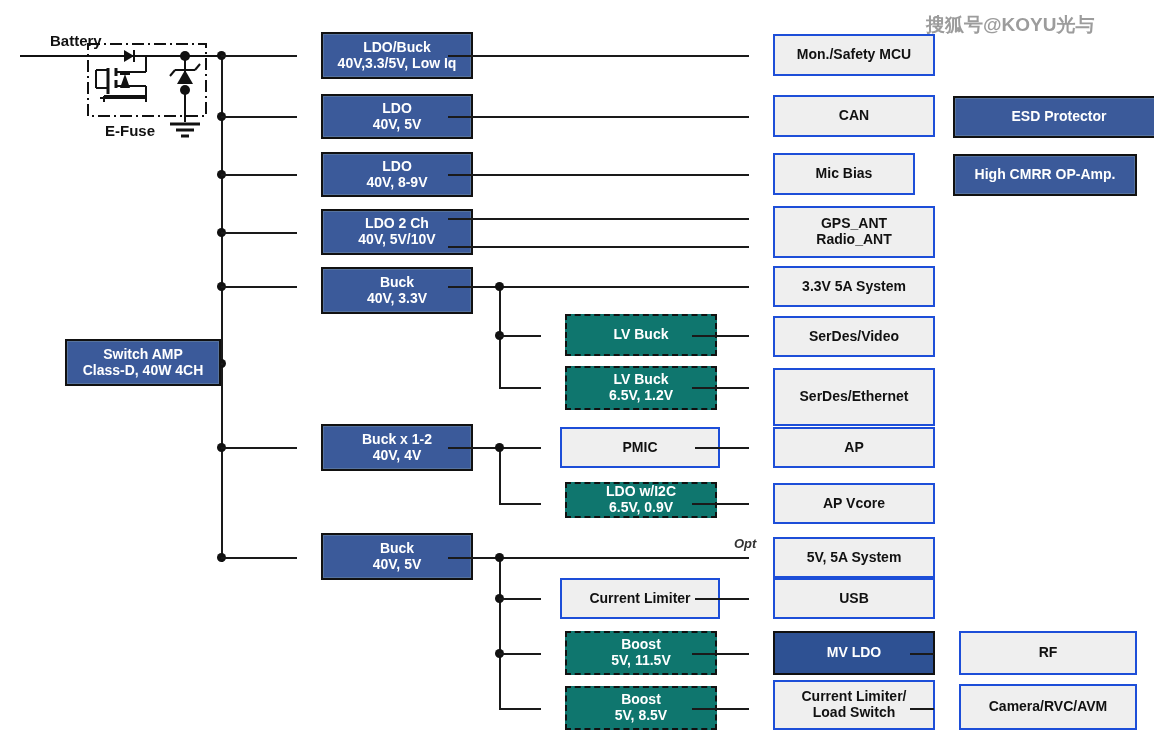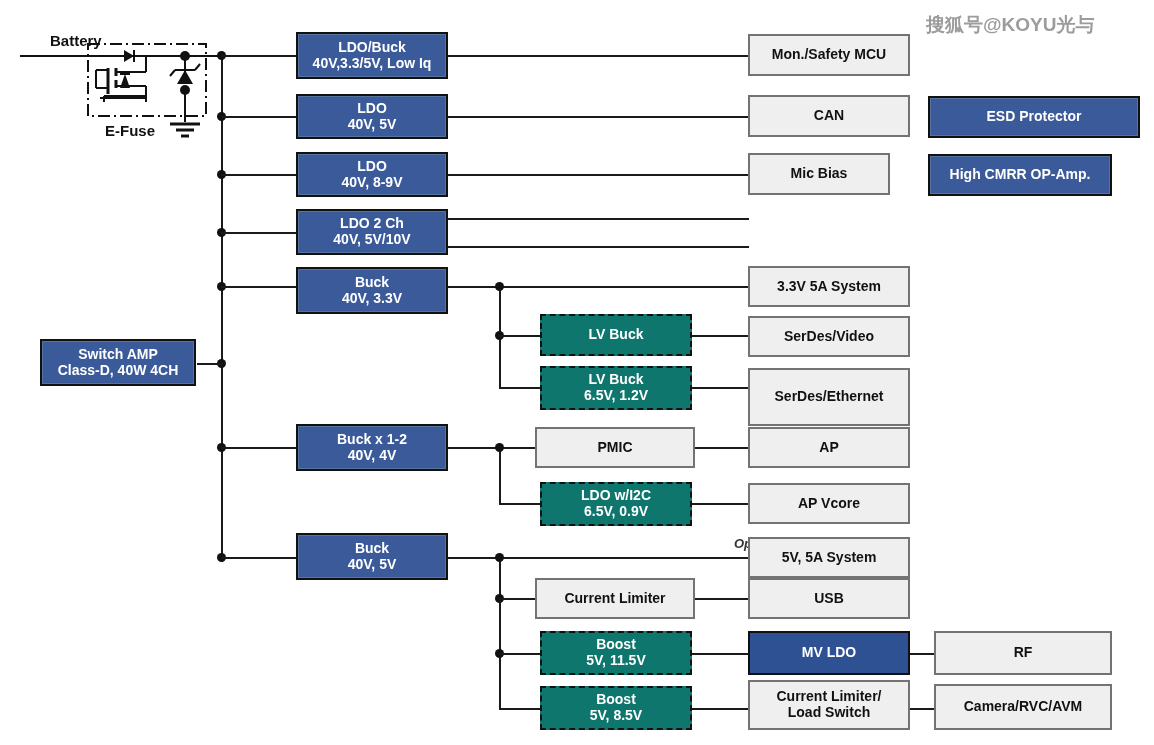--- a/index.html
+++ b/index.html
@@ -4,41 +4,41 @@
 <style>
   html,body{margin:0;padding:0;background:#ffffff;}
   #stage{
     position:relative;width:1154px;height:745px;
     background:#ffffff;overflow:hidden;
     font-family:"Liberation Sans", sans-serif;
   }
   .box{
     position:absolute;box-sizing:border-box;
     display:flex;flex-direction:column;align-items:center;justify-content:center;
-    text-align:center;line-height:1.12;
+    text-align:center;line-height:1.12;margin-left:25px;
   }
   .box .l1,.box .l2{display:block;white-space:nowrap;}
   
   .blk-dark{
     background:#3b5a9a;border:2px solid #111111;color:#ffffff;
     font-weight:bold;font-size:14px;
     box-shadow:inset 0 0 0 1px #56739f;
   }
   .blk-darker{
     background:#2e5193;border:2px solid #111111;color:#ffffff;
     font-weight:bold;font-size:14px;
   }
   
   .blk-light{
     background:#0f766e;border:2px dashed #111111;color:#ffffff;
     font-weight:bold;font-size:14px;
   }
   
   .blk-grey{
-    background:#efefef;border:2px solid #737373;color:#111111;
+    background:#efefef;border:2px solid #1d4ed8;color:#111111;
     font-weight:bold;font-size:14px;
   }
   .wire{position:absolute;background:#1a1a1a;}
   .wire-h{height:2px;}
   .wire-v{width:2px;}
   .dot{position:absolute;width:9px;height:9px;border-radius:50%;background:#111111;}
   .plain{
     position:absolute;font-weight:bold;font-size:15px;color:#111111;white-space:nowrap;
   }
   .opt{
@@ -189,21 +189,21 @@
   <div class="box blk-light" style="left:540px;top:314px;width:152px;height:42px;">
     <span class="l1">LV Buck</span>
   </div>
   <div class="box blk-light" style="left:540px;top:366px;width:152px;height:44px;">
     <span class="l1">LV Buck</span>
     <span class="l2">6.5V, 1.2V</span>
   </div>
   <div class="box blk-grey" style="left:535px;top:427px;width:160px;height:41px;">
     <span class="l1">PMIC</span>
   </div>
-  <div class="box blk-light" style="left:540px;top:482px;width:152px;height:44px;">
+  <div class="box blk-light" style="left:540px;top:482px;width:152px;height:36px;">
     <span class="l1">LDO w/I2C</span>
     <span class="l2">6.5V, 0.9V</span>
   </div>
   <div class="opt" style="left:698px;top:536px;margin-left:36px;">Opt</div>
 
   <div class="box blk-grey" style="left:535px;top:578px;width:160px;height:41px;">
     <span class="l1">Current Limiter</span>
   </div>
   <div class="box blk-light" style="left:540px;top:631px;width:152px;height:44px;">
     <span class="l1">Boost</span>
@@ -224,20 +224,24 @@
 
   <div class="box blk-grey" style="left:748px;top:34px;width:162px;height:42px;">
     <span class="l1">Mon./Safety MCU</span>
   </div>
   <div class="box blk-grey" style="left:748px;top:95px;width:162px;height:42px;">
     <span class="l1">CAN</span>
   </div>
   <div class="box blk-grey" style="left:748px;top:153px;width:142px;height:42px;">
     <span class="l1">Mic Bias</span>
   </div>
+  <div class="box blk-grey" style="left:748px;top:206px;width:162px;height:52px;">
+    <span class="l1">GPS_ANT</span>
+    <span class="l2">Radio_ANT</span>
+  </div>
   <div class="box blk-grey" style="left:748px;top:266px;width:162px;height:41px;">
     <span class="l1">3.3V  5A System</span>
   </div>
   <div class="box blk-grey" style="left:748px;top:316px;width:162px;height:41px;">
     <span class="l1">SerDes/Video</span>
   </div>
   <div class="box blk-grey" style="left:748px;top:368px;width:162px;height:58px;">
     <span class="l1">SerDes/Ethernet</span>
   </div>
   <div class="box blk-grey" style="left:748px;top:427px;width:162px;height:41px;">

